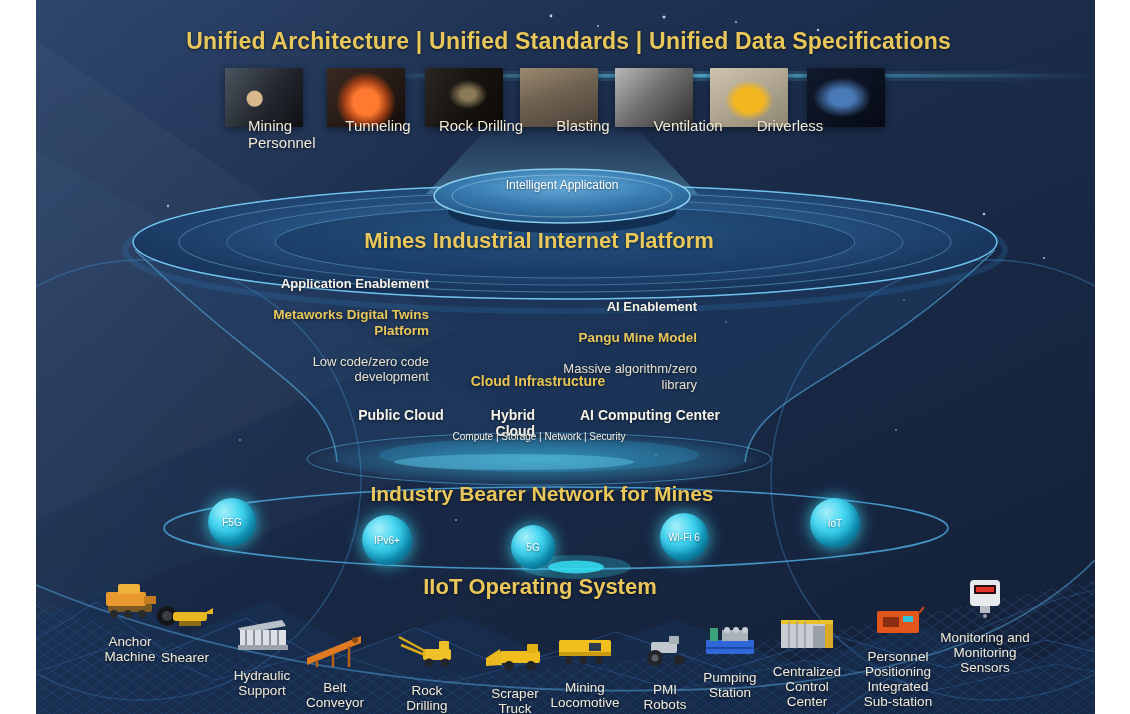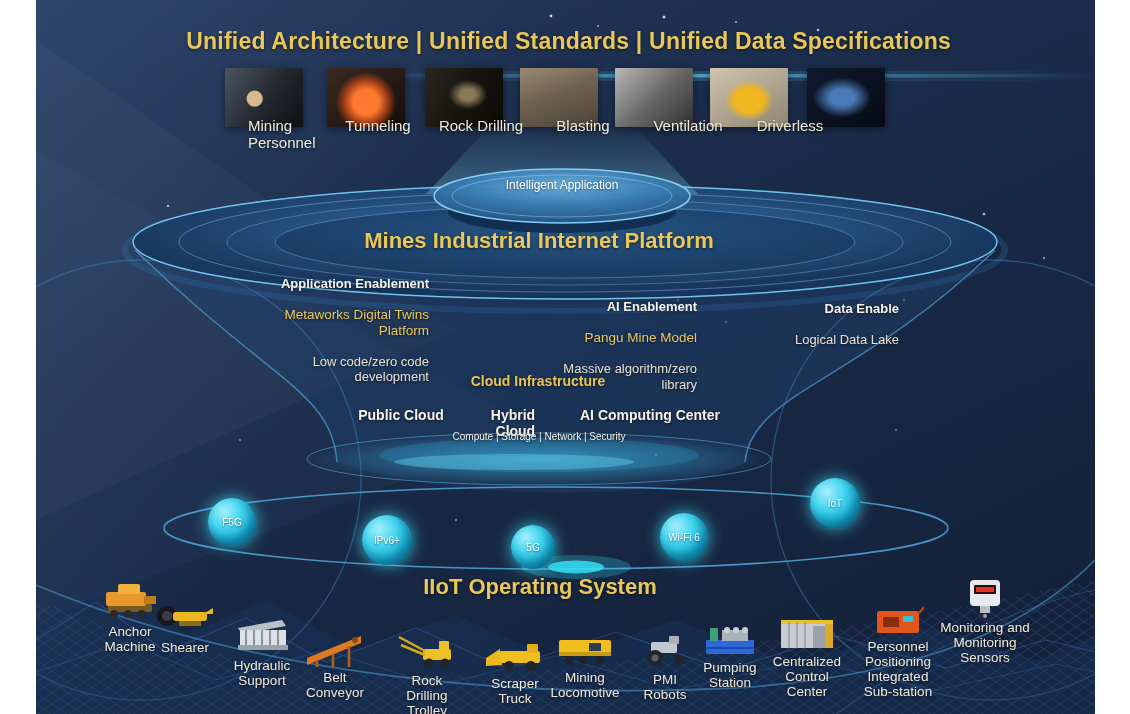--- a/index.html
+++ b/index.html
@@ -26,33 +26,33 @@
   .t5{background:linear-gradient(135deg,#b8b8b8 0%,#6a6a6a 50%,#2f2f2f 100%);}
   .t6{background:radial-gradient(ellipse at 50% 55%, #f2b61e 0 26%, rgba(0,0,0,0) 44%),
        linear-gradient(150deg,#cfc4ae,#8e8672);}
   .t7{background:radial-gradient(ellipse at 45% 50%, #4a7ab8 0 20%, rgba(0,0,0,0) 48%),
        linear-gradient(140deg,#101a2e,#060a14);}
   .scene-label{top:117px;font-size:15px;line-height:1.15;}
   .intel{top:178px;font-size:12px;color:#ffffff;font-weight:400;}
   .plat-title{top:228px;font-size:22px;font-weight:bold;color:#e9c75a;}
   .col{line-height:1.18;font-size:13px;}
   .col .h{font-weight:bold;color:#f6f2e8;}
-  .col .p{font-weight:normal;color:#e9c75a;font-size:13.5px;}
+  .col .p{font-weight:bold;color:#e9c75a;font-size:13.5px;}
   .col .d{color:#e8e1d2;}
   .cloud-title{top:373px;font-size:14px;font-weight:600;color:#e8c554;}
   .cloud-opt{top:407px;font-size:14px;font-weight:bold;color:#f6f2e8;line-height:1.16;}
   .caps{top:431px;font-size:10px;font-weight:normal;color:#f6f2e8;}
   .net-title{top:482px;font-size:21px;font-weight:bold;color:#e9c75a;}
   .os-title{top:574px;font-size:22px;font-weight:bold;color:#e9c75a;}
   .sphere{position:absolute;border-radius:50%;display:flex;align-items:center;justify-content:center;
         color:#fff;font-size:10px;white-space:nowrap;text-shadow:0 1px 2px rgba(0,30,50,.6);
         background:radial-gradient(circle at 34% 28%, #a5eefa 0%, #46d7f1 34%, #14a9ce 68%, #0b7392 100%);
         box-shadow:0 0 16px rgba(61,214,240,.85), inset -4px -6px 10px rgba(6,80,110,.55);}
   .equip{position:absolute;display:flex;flex-direction:column;align-items:center;width:100px;}
-  .equip .lbl{margin-top:2px;font-size:13.5px;line-height:1.12;color:#f1ead9;text-align:center;
+  .equip .lbl{margin-top:12px;font-size:13.5px;line-height:1.12;color:#f1ead9;text-align:center;
         white-space:pre-line;text-shadow:0 1px 3px rgba(0,0,0,.6);}
 </style>
 </head>
 <body>
 
 <div class="stage">
 
   <svg class="decor" width="1059" height="714" viewBox="0 0 1059 714">
     <defs>
       <radialGradient id="gDisc" cx="50%" cy="40%" r="70%">
@@ -187,45 +187,42 @@
 Platform</div>
     <div class="d">Low code/zero code
 development</div>
   </div>
   <div class="txt col ctr" style="left:546px;top:284px;width:230px">
     <div class="h">AI Enablement</div>
     <div class="p">Pangu Mine Model</div>
     <div class="d">Massive algorithm/zero
 library</div>
   </div>
-  <div class="txt col ctr" style="left:768px;top:286px;width:190px">
-    <div class="h">Data Enable</div>
-    <div class="d">Logical Data Lake</div>
-  </div>
 
   <div class="txt cloud-title ctr" style="left:502px">Cloud Infrastructure</div>
   <div class="txt cloud-opt ctr" style="left:365px">Public Cloud</div>
   <div class="txt cloud-opt ctr" style="left:477px">Hybrid
 Cloud</div>
   <div class="txt cloud-opt ctr" style="left:614px">AI Computing Center</div>
   <div class="txt caps ctr" style="left:503px">Compute | Storage | Network | Security</div>
 
+  <div class="txt net-title ctr" style="left:506px">Industry Bearer Network for Mines</div>
   <div class="sphere" style="left:172px;top:498px;width:48px;height:48px">
     <span>F5G</span>
     </div>
   <div class="sphere" style="left:326px;top:515px;width:50px;height:50px">
     <span>IPv6+</span>
     </div>
   <div class="sphere" style="left:475px;top:525px;width:44px;height:44px">
     <span>5G</span>
     </div>
   <div class="sphere" style="left:624px;top:513px;width:48px;height:48px">
     <span>Wi-Fi 6</span>
     </div>
-  <div class="sphere" style="left:774px;top:478px;width:50px;height:50px">
+  <div class="sphere" style="left:774px;top:498px;width:50px;height:50px">
     <span>IoT</span>
     </div>
 
   <div class="txt os-title ctr" style="left:504px">IIoT Operating System</div>
 
   <div class="equip" style="left:44px;top:578px">
     <svg width="64" height="44">
       <rect x="10" y="26" width="44" height="8" rx="2" fill="#7a5a22"></rect>
       <rect x="8" y="14" width="40" height="14" rx="2" fill="#e8982c"></rect>
       <rect x="20" y="6" width="22" height="10" rx="2" fill="#f0b23c"></rect>

